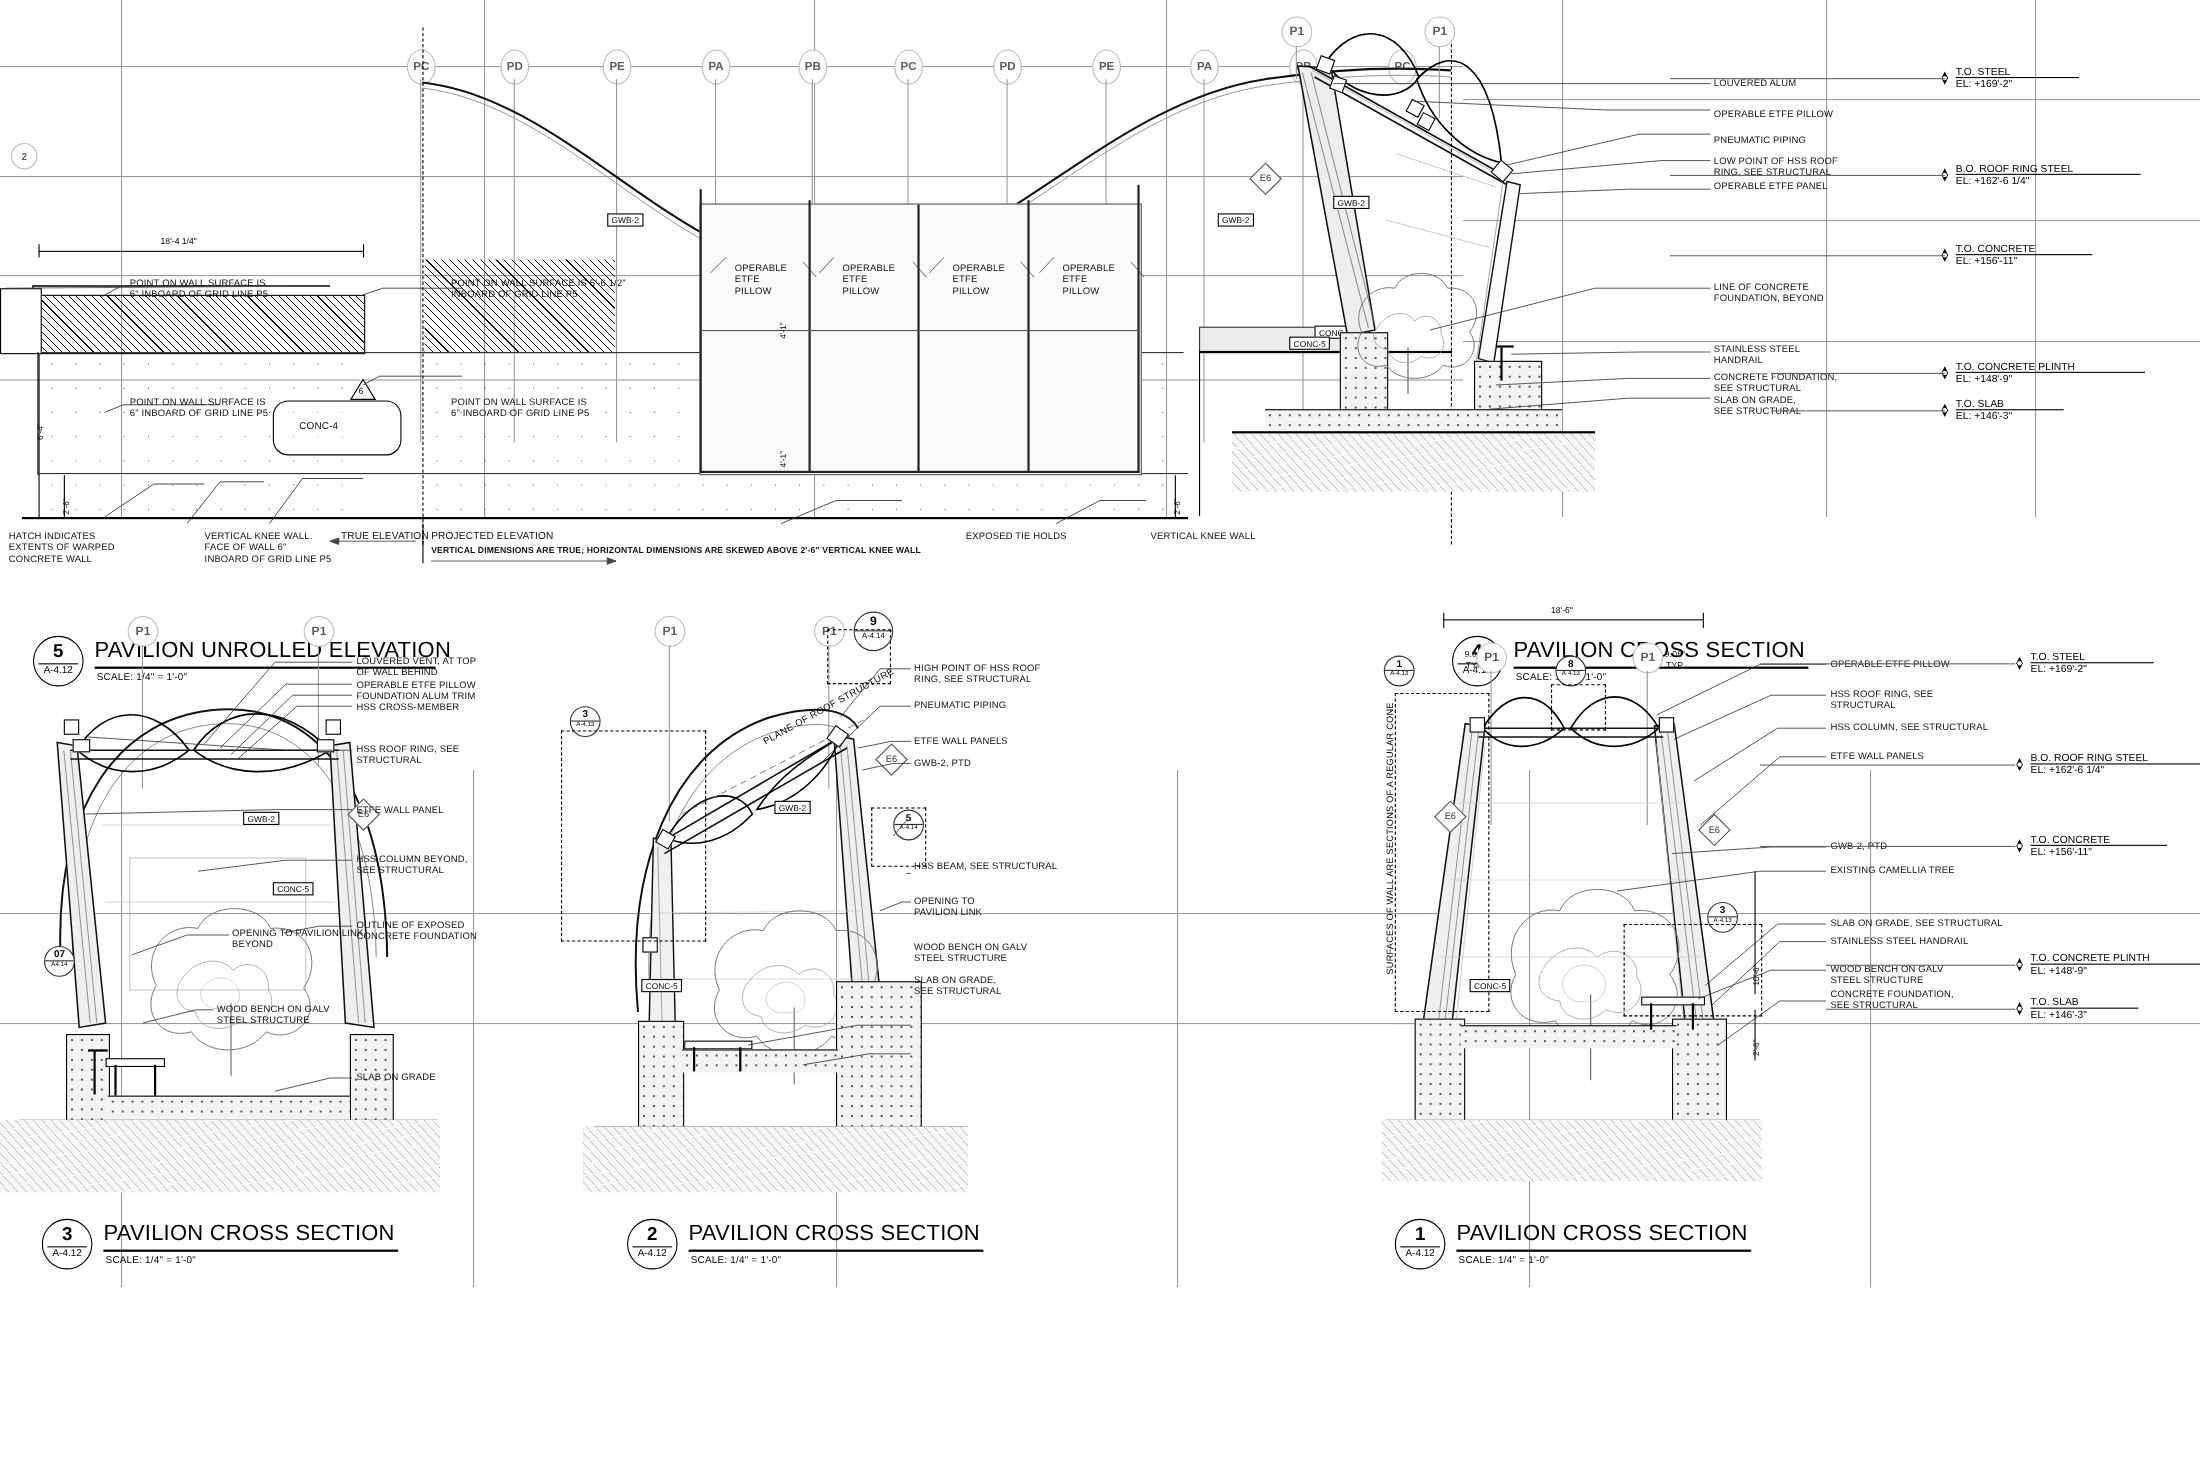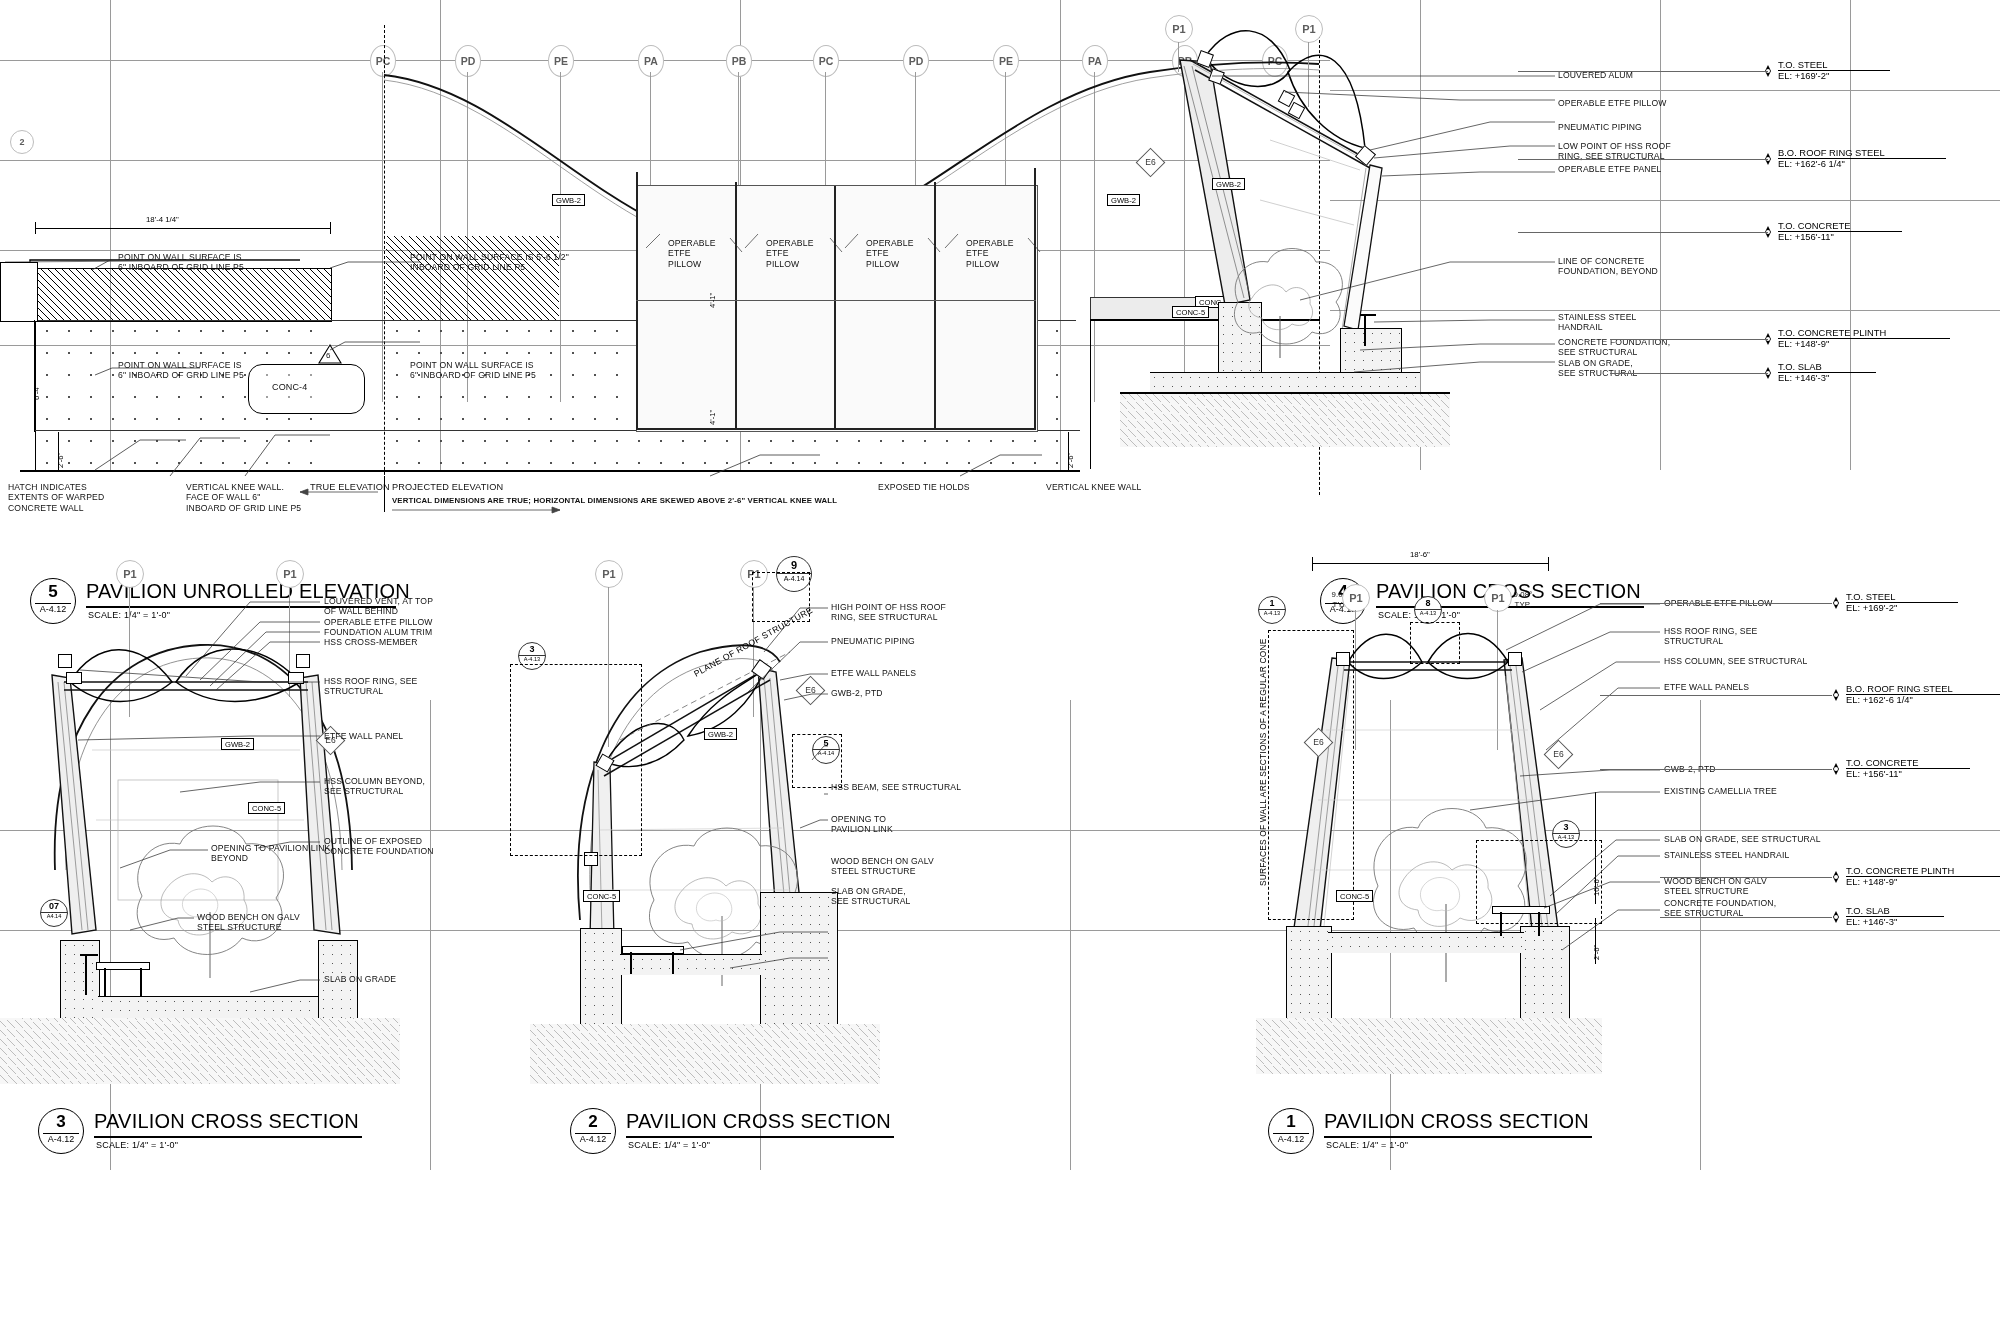--- a/index.html
+++ b/index.html
@@ -545,21 +545,21 @@
     <div class="heavy" style="left:18px;top:318px;width:380px;"></div>
     <div class="grass" style="left:0;top:318px;width:400px;height:66px;"></div>
 
     <div class="abs" style="left:96px;top:262px;width:52px;height:6px;background:#fff;border:1.2px solid #000;"></div>
     <div class="ln" style="left:104px;top:268px;width:1.6px;height:28px;"></div>
     <div class="ln" style="left:140px;top:268px;width:1.6px;height:28px;"></div>
 
     <div class="ln" style="left:85px;top:255px;width:2px;height:40px;"></div>
     <div class="ln" style="left:80px;top:254px;width:18px;height:2px;"></div>
 
-    <div class="dref sm" style="left:40px;top:160px;margin-top:39px;">
+    <div class="dref sm" style="left:40px;top:160px;">
       <div class="n">07</div>
       <div class="s">A4.14</div>
     </div>
 
     <div class="kn" style="left:221px;top:38px;">GWB-2</div>
     <div class="kn" style="left:248px;top:102px;">CONC-5</div>
     <div class="dia" style="left:320px;top:30px;">
         <span>E6</span>
       </div>
 

